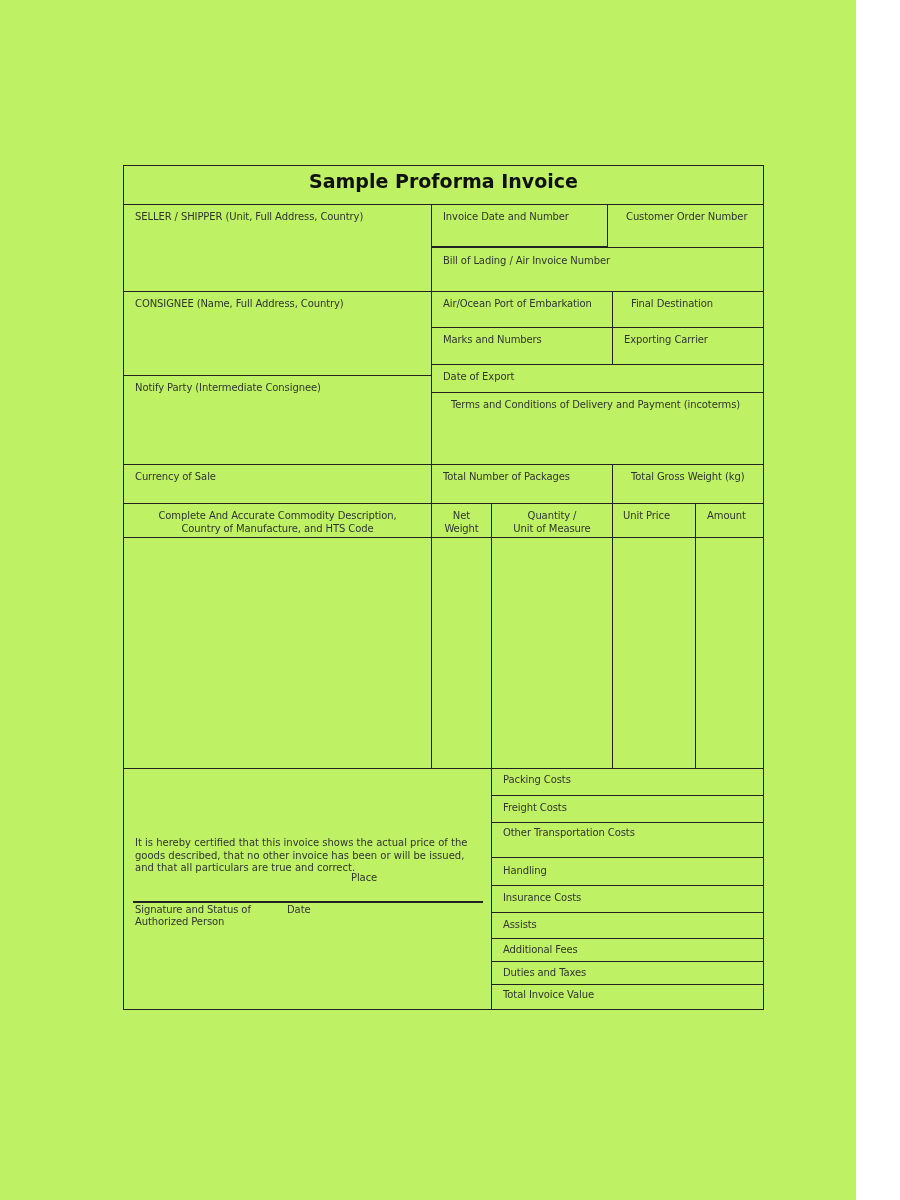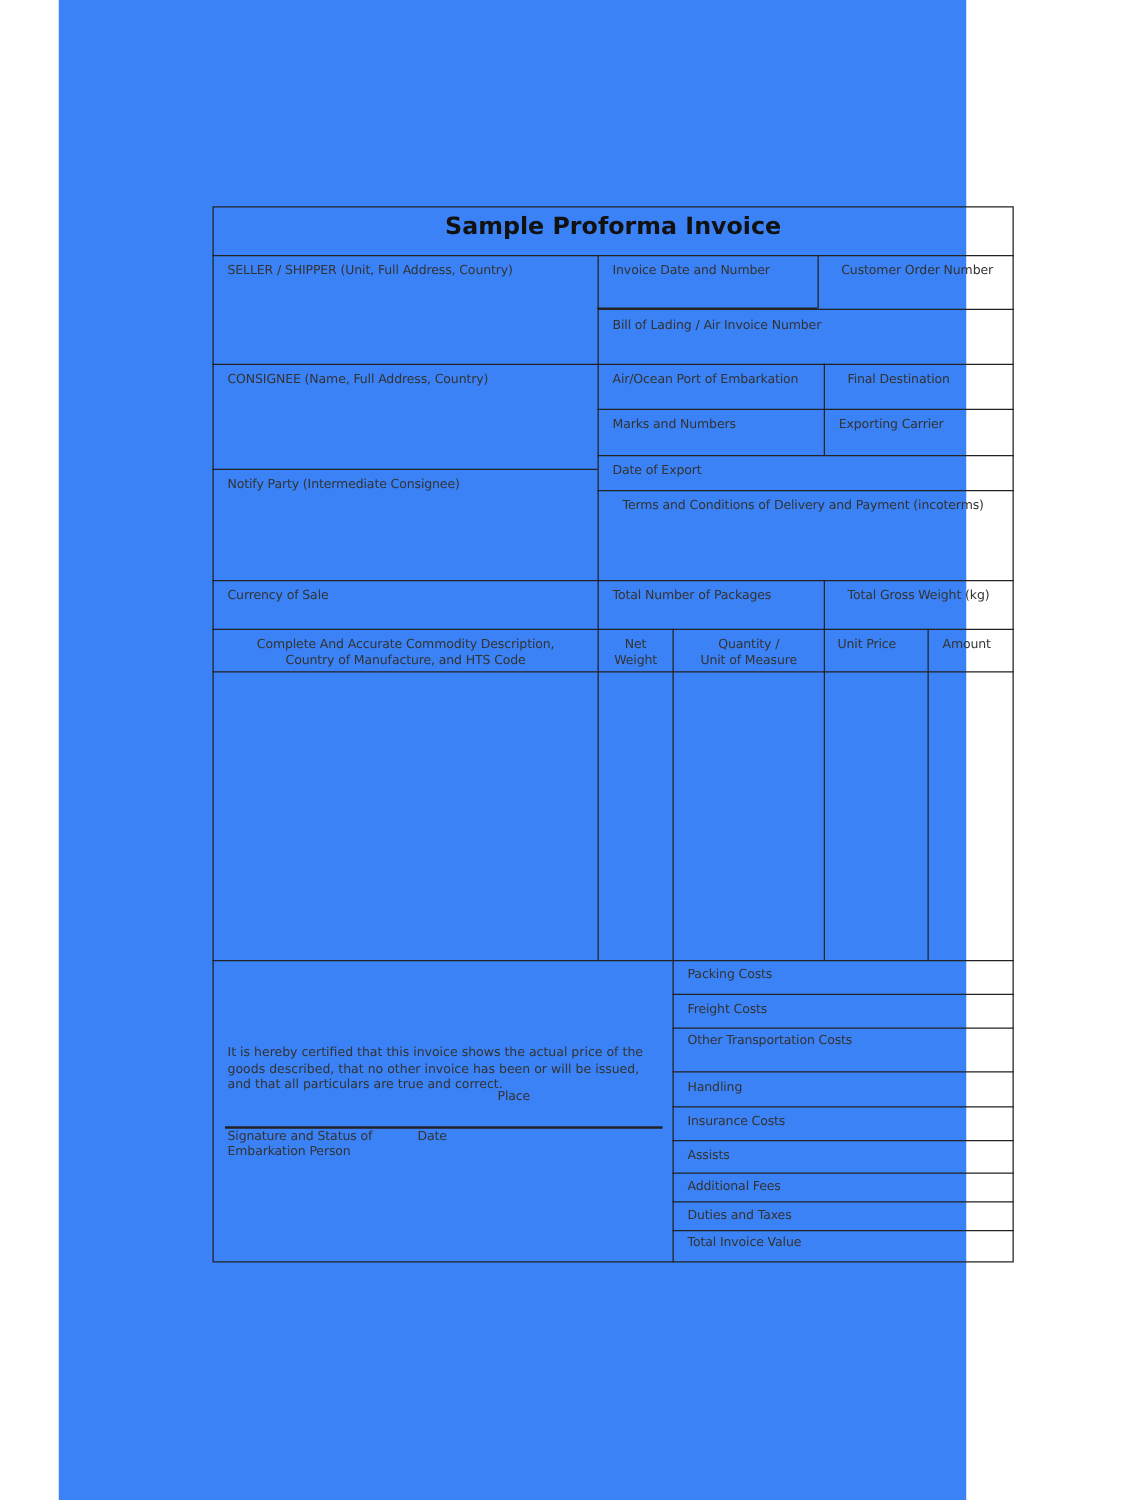--- a/index.html
+++ b/index.html
@@ -1,18 +1,18 @@
 <!DOCTYPE html>
 <html><head>
 <meta charset="utf-8">
 <style>
   html, body { margin:0; padding:0; background:#ffffff; }
   body { width:900px; height:1200px; position:relative; overflow:hidden;
          font-family:"DejaVu Sans", sans-serif; color:#222; }
-  .page { position:absolute; left:0; top:0; width:726px; height:1200px; background:#3b82f6;margin-left:47px; }
+  .page { position:absolute; left:0; top:0; width:856px; height:1200px; background:#bef264; }
   .box { position:absolute; left:123px; top:165px; width:641px; height:845px;
          border:1.5px solid #222; box-sizing:border-box; }
   .hl { position:absolute; height:0; border-top:1.5px solid #222; }
   .vl { position:absolute; width:0; border-left:1.5px solid #222; }
   .thick { border-top-width:2px; }
   .lbl { position:absolute; font-size:10px; line-height:12.5px; color:#333; white-space:nowrap; letter-spacing:-0.1px; }
   .ctr { text-align:center; }
   .title { position:absolute; left:123px; top:170px; width:641px; text-align:center;
            font-family:"DejaVu Sans", sans-serif; font-weight:bold; font-size:19px; color:#111; }
   .para { position:absolute; font-size:10px; line-height:12.5px; color:#333; white-space:normal; }
@@ -122,21 +122,21 @@
 
   <div class="field" style="left:124px; top:539px; width:306px; height:228px;"></div>
   <div class="field" style="left:433px; top:539px; width:57px; height:228px;"></div>
   <div class="field" style="left:493px; top:539px; width:118px; height:228px;"></div>
   <div class="field" style="left:614px; top:539px; width:80px; height:228px;"></div>
   <div class="field" style="left:697px; top:539px; width:66px; height:228px;"></div>
 
   <div class="para" style="left:135px; top:837px; width:350px;">It is hereby certified that this invoice shows the actual price of the goods described, that no other invoice has been or will be issued, and that all particulars are true and correct.</div>
 
   <div class="lbl" style="left:135px; top:904px;">Signature and Status of</div>
-  <div class="lbl" style="left:135px; top:916px;">Embarkation Person</div>
+  <div class="lbl" style="left:135px; top:916px;">Authorized Person</div>
   <div class="lbl" style="left:287px; top:904px;">Date</div>
   <div class="lbl" style="left:351px; top:872px;">Place</div>
   <div class="field" style="left:133px; top:878px; width:350px; height:22px;"></div>
 
   <div class="lbl" style="left:503px; top:774px;">Packing Costs</div>
   <div class="field" style="left:600px; top:770px; width:163px; height:24px;"></div>
 
   <div class="lbl" style="left:503px; top:802px;">Freight Costs</div>
   <div class="field" style="left:600px; top:797px; width:163px; height:24px;"></div>
 

